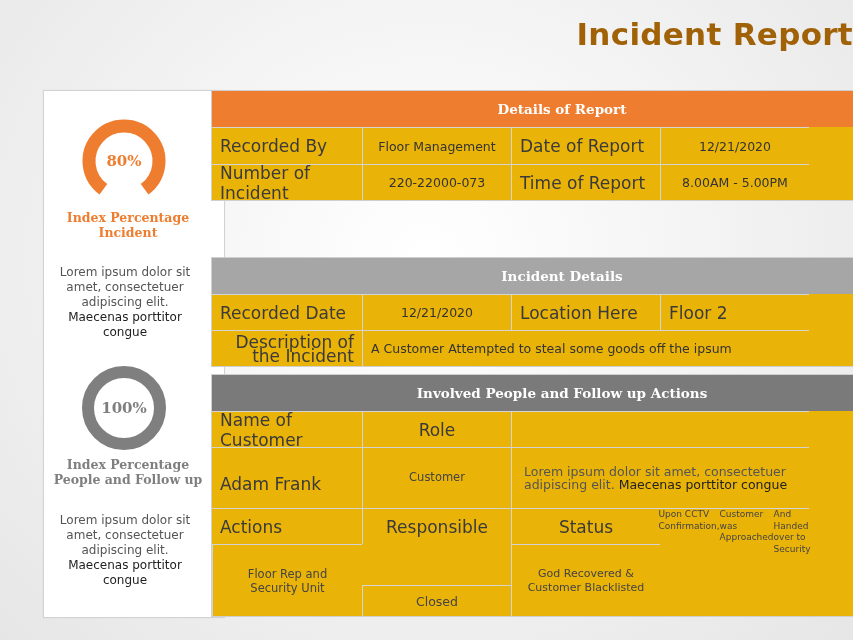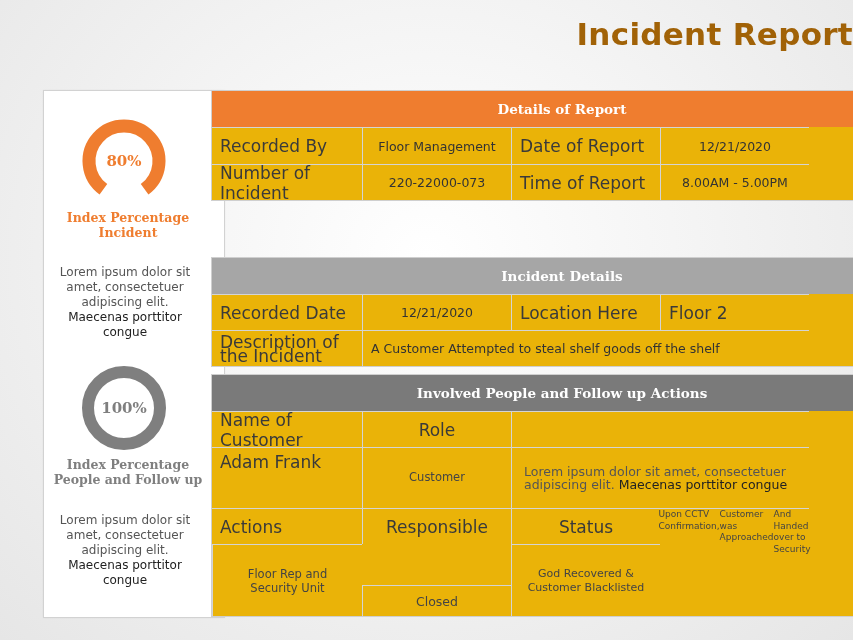--- a/index.html
+++ b/index.html
@@ -47,21 +47,21 @@
   }
   .grid { display: grid; }
   .cell {
     border-top: 1px solid #d4d4d4; border-left: 1px solid #d4d4d4;
     display: flex; align-items: center; font-size: 12.5px; color: #333;
     padding: 0 8px;
   }
   .cell.first { border-left: none; }
   .cell.lbl { font-weight: normal; font-size: 17px; color: #3a3a3a; }
   .cell.c { justify-content: center; text-align: center; }
-  .cell.top { align-items: flex-start; padding-top: 4px; }
+  .cell.top { align-items: flex-start; padding-top: 26px; }
   .small { font-size: 9.5px; line-height: 11.5px; color: #444; }
 </style>
 </head>
 <body>
 
 <div class="title">Incident Report</div>
 
 <div class="sidebar">
 
   <div class="ring" style="top:24px;">
@@ -116,25 +116,25 @@
   </div>
 </div>
 
 <div class="panel" style="top:230px;margin-top:27px;">
   <div class="panel-head" style="background:#a6a6a6;">Incident Details</div>
   <div class="grid" style="grid-template-columns:150px 149px 149px 149px;grid-template-rows:36px 36px;">
     <div class="cell first lbl">Recorded Date</div>
     <div class="cell c">12/21/2020</div>
     <div class="cell lbl">Location Here</div>
     <div class="cell lbl">Floor 2</div>
-    <div class="cell first lbl" style="flex-direction:column;align-items:flex-start;justify-content:center;line-height:14px;">
+    <div class="cell first lbl" style="flex-direction:column;align-items:flex-end;justify-content:center;line-height:14px;">
       <div>Description of</div>
       <div>the Incident</div>
     </div>
-    <div class="cell" style="grid-column:2 / span 3;">A Customer Attempted to steal shelf goods off the shelf</div>
+    <div class="cell" style="grid-column:2 / span 3;">A Customer Attempted to steal some goods off the ipsum</div>
   </div>
 </div>
 
 <div class="panel" style="top:374px;">
   <div class="panel-head" style="background:#7a7a7a;">Involved People and Follow up Actions</div>
   <div class="grid" style="grid-template-columns:150px 149px 149px 149px;grid-template-rows:36px 61px 36px 72px;">
     <div class="cell first lbl">Name of Customer</div>
     <div class="cell c lbl">Role</div>
     <div class="cell" style="grid-column:3 / span 2;"></div>
 

